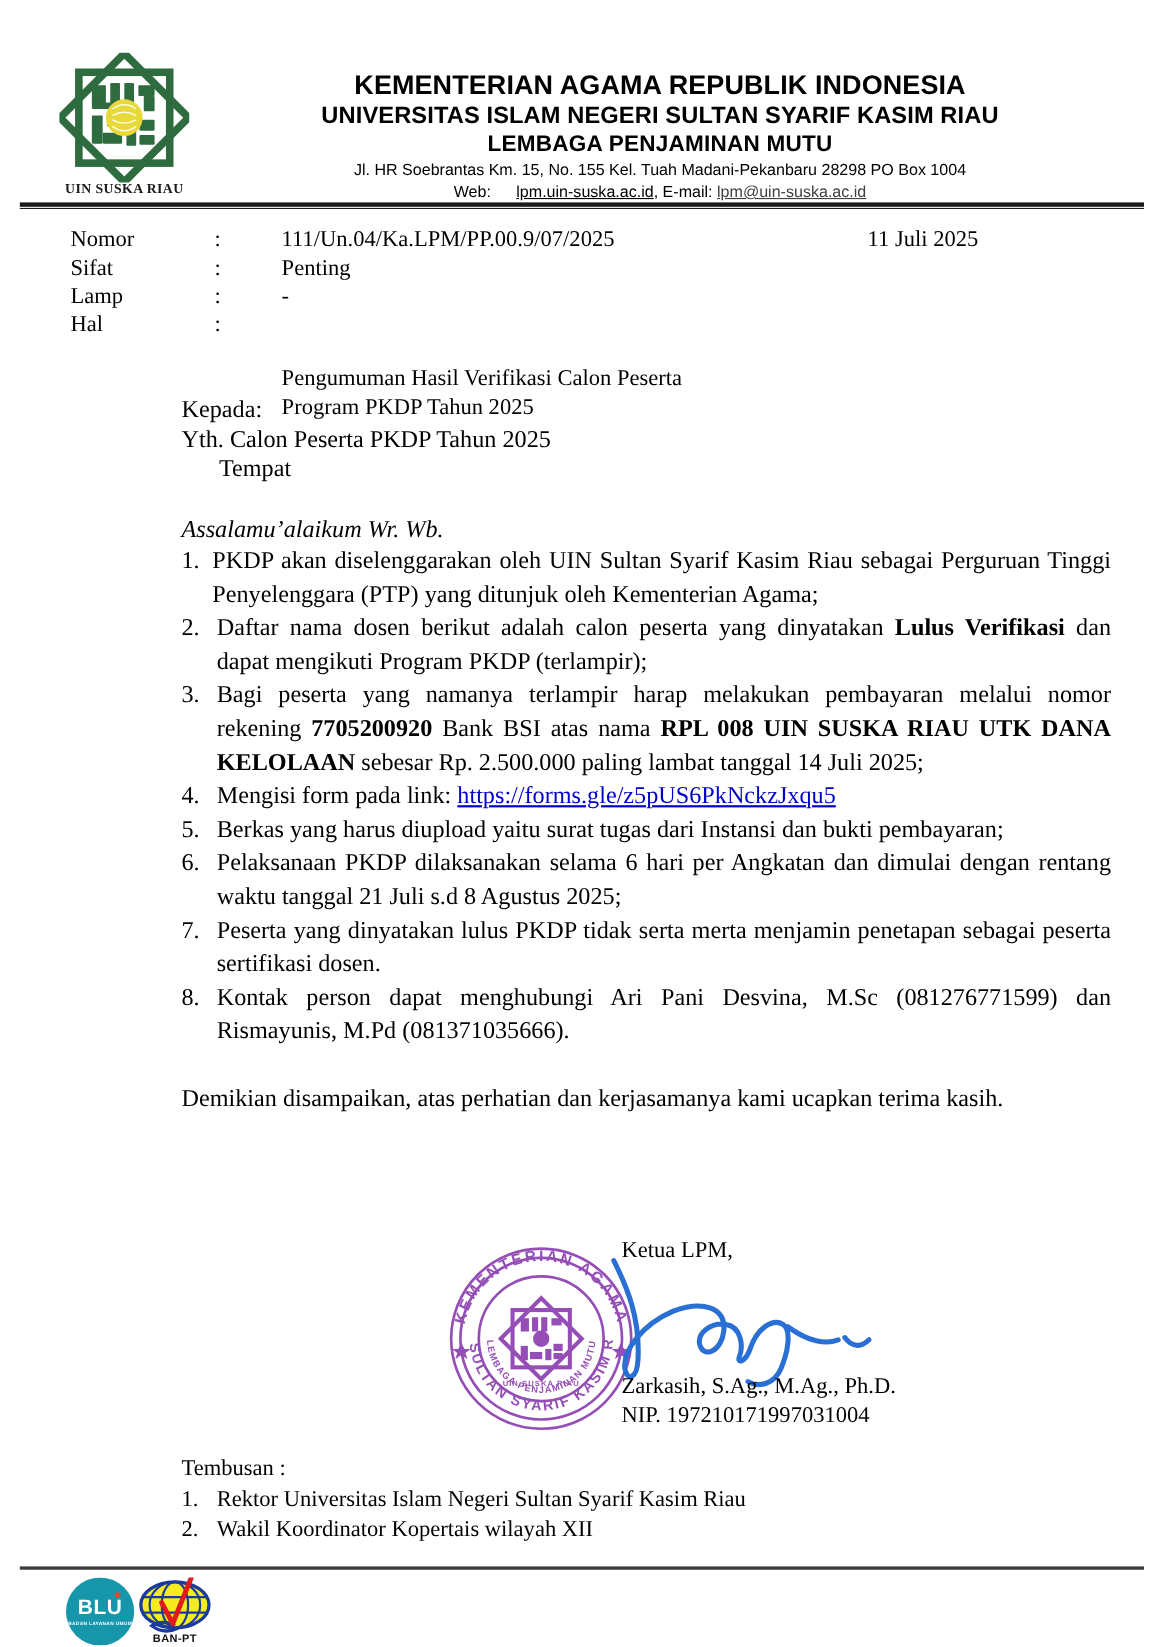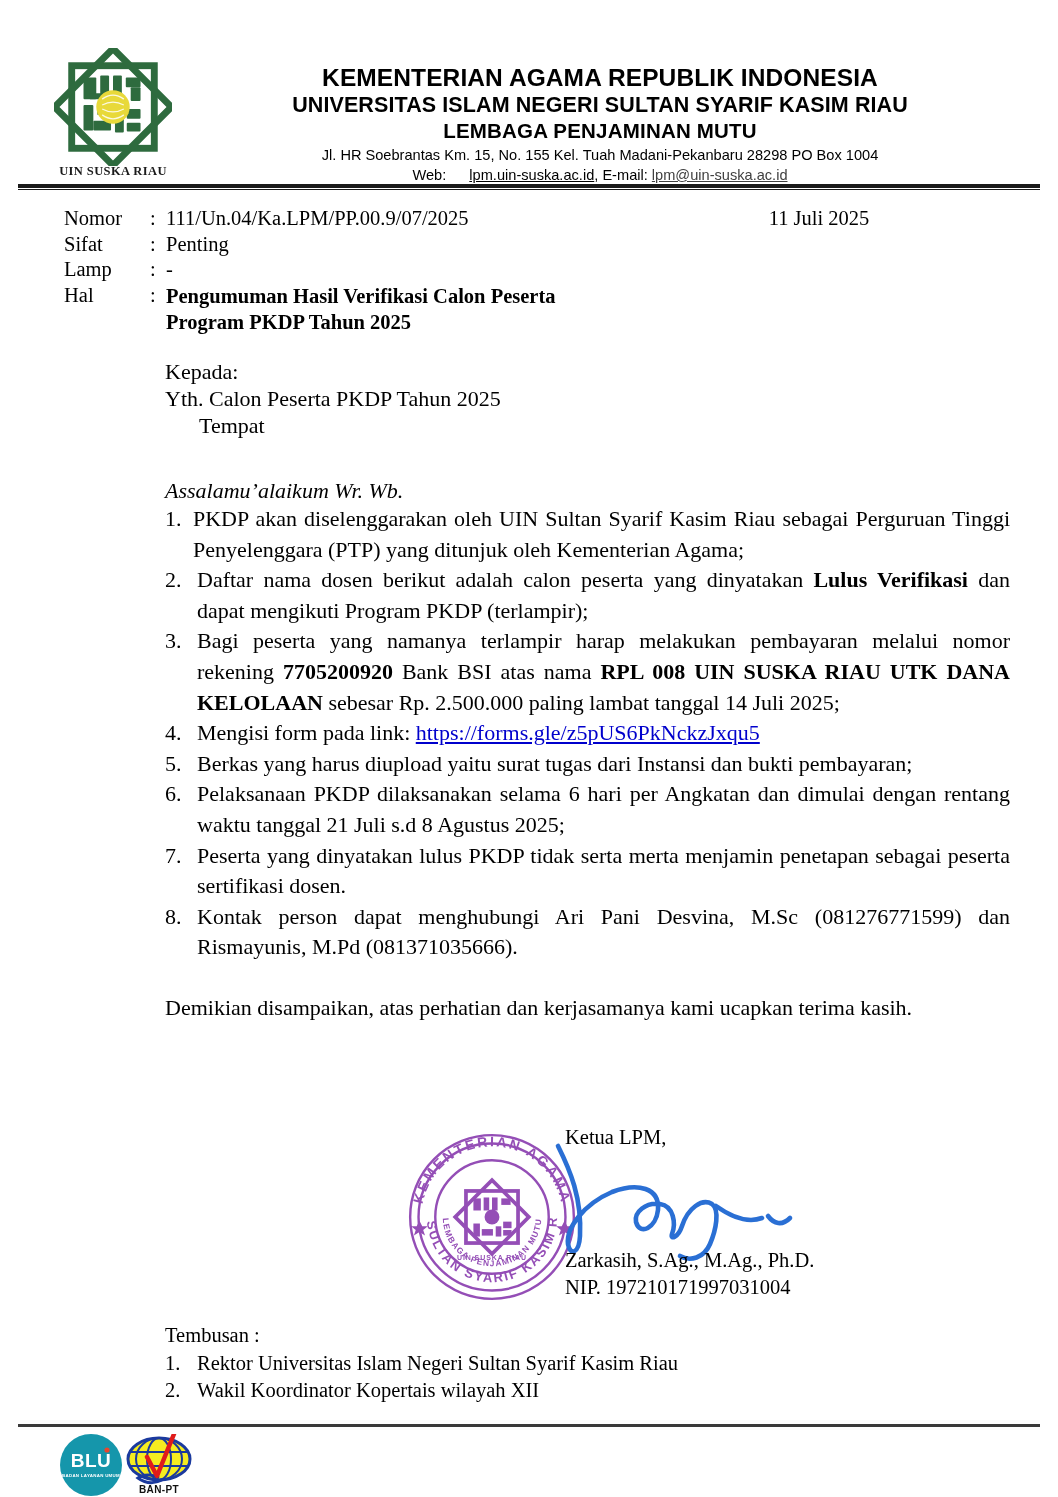--- a/index.html
+++ b/index.html
@@ -122,66 +122,68 @@
     position: absolute;
     left: 64px;
     top: 206px;
     width: 700px;
     font-size: 20.5px;
     line-height: 25.5px;
   }
   .meta-row {
     display: flex;
     align-items: flex-start;
+    gap: 45px;
   }
   .meta-label {
     width: 86px;
     flex: 0 0 86px;
   }
   .meta-colon {
     width: 16px;
     flex: 0 0 16px;
   }
   .meta-val {
     flex: 1 1 auto;
   }
   .meta-val.subject {
-    font-weight: 700;
+    font-weight: 400;
     max-width: 492px;
     text-align: justify;
     text-align-last: left;
     line-height: 26px;
+    margin-top: 48px;
   }
   .meta-val.subject .l2 {
     display: block;
   }
   .date {
     position: absolute;
-    left: 664px;
+    left: 684px;
     top: 206px;
     width: 310px;
     text-align: center;
     font-size: 20.5px;
     line-height: 25.5px;
   }
 
   
   .body-area {
     position: absolute;
     left: 165px;
     top: 358px;
     width: 845px;
     font-size: 22px;
     line-height: 27.4px;
   }
   .addressee div { line-height: 27.2px; }
   .addressee .indent { padding-left: 34px; }
   .salam {
     font-style: italic;
-    margin-top: 37px;
+    margin-top: 27px;
   }
   .para {
     margin-top: 28px;
     text-align: justify;
     text-align-last: left;
     line-height: 30.5px;
   }
   ol.items {
     list-style: none;
     margin: 0;

